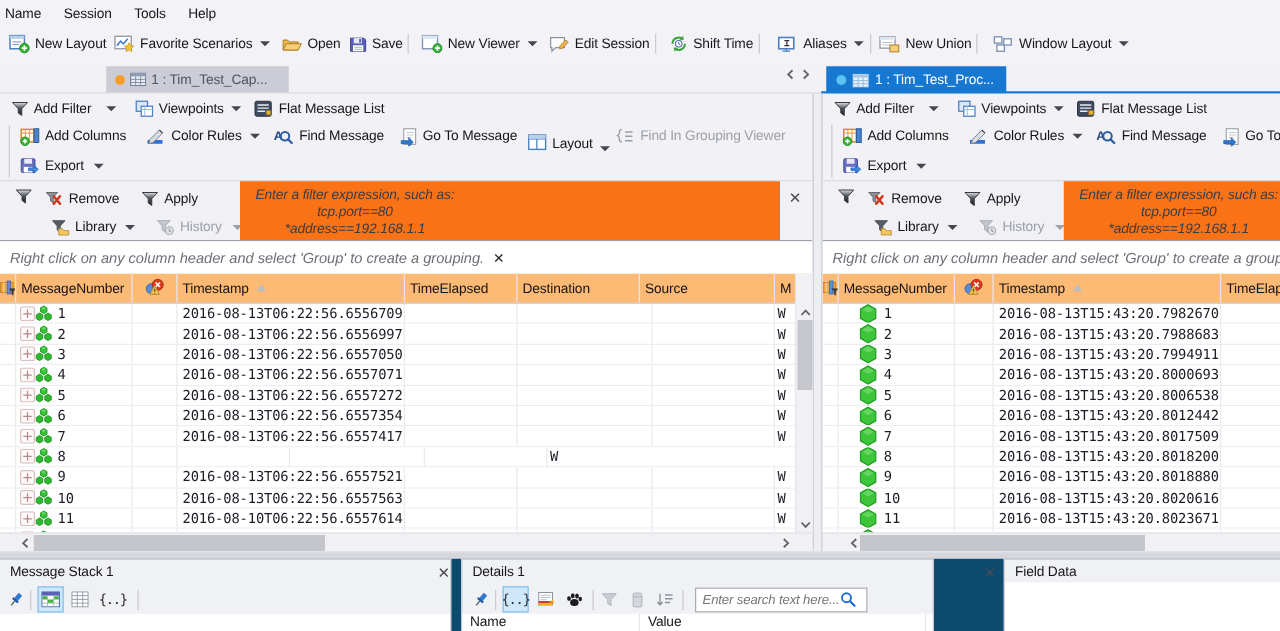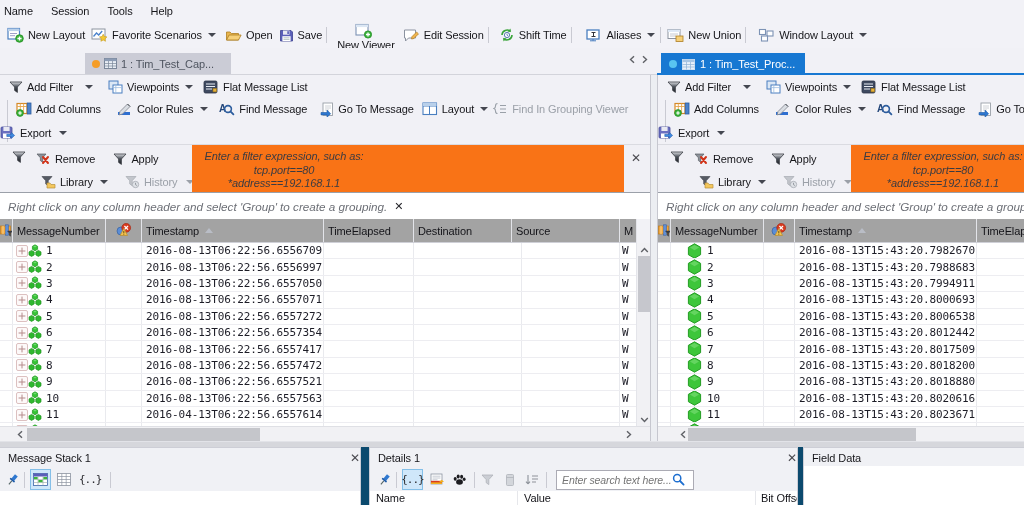--- a/index.html
+++ b/index.html
@@ -7,21 +7,21 @@
   body { font-family:"Liberation Sans", sans-serif; font-size:11px; letter-spacing:-0.1px; color:#1a1a1f; background:#f2f2f7; }
   .app { position:relative; width:1024px; height:505px; overflow:hidden; background:#f2f2f7; }
 
   
   .menubar { position:absolute; left:0; top:0; width:100%; height:22px; display:flex; align-items:center; background:#f2f2f7; }
   .menu-item { padding:0 14px 0 4px; height:22px; display:flex; align-items:center; color:#16161a; }
 
   
   .toolbar { position:absolute; left:0; top:22px; width:100%; height:26px; display:flex; align-items:center; background:#f2f2f7; }
   .tbtn { display:flex; align-items:center; height:24px; padding:0; color:#16161a; white-space:nowrap; }
-  .tm-ns{margin-left:7px;} .tm-fs{margin-left:6px;} .tm-op{margin-left:8px;} .tm-sv{margin-left:6px;} .tm-nv{margin-left:10px;flex-direction:column;} .tm-es{margin-left:8px;} .tm-st{margin-left:10px;} .tm-al{margin-left:14px;} .tm-nu{margin-left:6px;} .tm-wl{margin-left:12px;}
+  .tm-ns{margin-left:7px;} .tm-fs{margin-left:6px;} .tm-op{margin-left:8px;} .tm-sv{margin-left:6px;} .tm-nv{margin-left:10px;} .tm-es{margin-left:8px;} .tm-st{margin-left:10px;} .tm-al{margin-left:14px;} .tm-nu{margin-left:6px;} .tm-wl{margin-left:12px;}
   .tbtn .ic { margin-right:4px; }
   .caret { display:inline-block; width:0; height:0; border-left:4px solid transparent; border-right:4px solid transparent; border-top:4px solid #444750; margin-left:6px; margin-right:1px; }
   .tsep { width:1px; height:16px; background:#c9cad2; margin:0 0 0 4px; }
 
   
   .tabstrip { position:absolute; left:0; top:48px; width:100%; height:27px; }
   .tabstrip-left { position:absolute; left:0; top:0; width:657px; height:27px; background:#f1f1f6; border-bottom:1px solid #d3d4db; }
   .tabstrip-right { position:absolute; left:657px; top:0; right:0; height:27px; background:#f1f1f6; border-bottom:2px solid #1778d2; }
   .startpage { position:absolute; left:10px; top:6px; height:20px; display:flex; align-items:center; color:#16161a; white-space:nowrap;margin-top:20px; }
   .startpage .ic { margin-right:5px; }
@@ -49,43 +49,43 @@
   .tb-edge { position:absolute; left:7px; top:25px; width:1px; height:42px; background:#c9cad2; }
 
   
   .m-af   { margin-left:9px; }
   .m-vp   { margin-left:14px; }
   .m-fml  { margin-left:9px; }
   .m-ac   { margin-left:16px; }
   .m-cr   { margin-left:16px; }
   .m-fm   { margin-left:10px; }
   .m-gtm  { margin-left:13px; }
-  .m-lay  { margin-left:8px; }
+  .m-lay  { margin-left:8px;align-items:flex-end; }
   .m-figv { margin-left:4px; }
-  .m-exp  { margin-left:0; }
+  .m-exp  { margin-left:16px; }
 
   
   .filter-area { position:absolute; left:0; top:69px; width:100%; height:49px; background:#f0f0f5; border-top:1px solid #dadbe1; border-bottom:1px solid #9ba0a9; }
   .fa-funnel { position:absolute; left:12px; top:5px; }
   .fa-row1 { position:absolute; left:0; top:4px; height:20px; display:flex; align-items:center; }
   .fa-row2 { position:absolute; left:0; top:27px; height:20px; display:flex; align-items:center; }
   .filter-hint { position:absolute; top:0; height:47px; background:#f97316; overflow:hidden; }
   .pane-left  .filter-hint { left:192px; width:432px; }
   .pane-right .filter-hint { left:193px; width:600px; }
   .filter-hint-inner { margin:5px 0 0 4px; width:176px; text-align:center; font-style:italic; color:#3b3b42; font-size:11px; line-height:13.5px; white-space:nowrap; }
   .filter-close { position:absolute; left:629px; top:6px; width:14px; height:14px; color:#4a4a50; font-size:12px; line-height:14px; text-align:center; font-family:"DejaVu Sans", sans-serif; }
 
   
   .grouping-row { position:absolute; left:0; top:118px; width:100%; height:26px; background:#fff; display:flex; align-items:center; padding-left:8px; white-space:nowrap; }
   .grouping-text { font-style:italic; color:#6c6f76; font-size:11.7px; letter-spacing:0; }
   .grouping-close { margin-left:7px; color:#26262b; font-size:11px; font-family:"DejaVu Sans", sans-serif; }
 
   
   .grid { position:absolute; left:0; top:144px; width:100%; height:207px; background:#fff; }
-  .grid-header { position:absolute; left:0; top:0; width:100%; height:24px; background:#a3a3a3; border-bottom:1px solid #cfd0d7; display:flex; }
+  .grid-header { position:absolute; left:0; top:0; width:100%; height:24px; background:#fdba74; border-bottom:1px solid #cfd0d7; display:flex; }
   .gh-cell { flex:none; height:100%; border-right:1px solid #e3e4e9; display:flex; align-items:center; padding-left:4px; white-space:nowrap; overflow:hidden; color:#141419; }
   .grid-body { position:absolute; left:0; top:24px; width:100%; height:183px; overflow:hidden; }
   .grid-row { display:flex; height:16.4px; border-bottom:1px solid #ededf1; background:#fff; }
   .g-cell { flex:none; height:100%; border-right:1px solid #e9eaee; display:flex; align-items:center; white-space:nowrap; overflow:hidden; }
   .mono { font-family:"DejaVu Sans Mono", monospace; font-size:11px; color:#1c1c26; }
 
   .col-ind { width:13px; }
   .col-num { width:93px; }
   .col-med { width:36px; }
   .pane-right .col-med { width:31px; }
@@ -120,21 +120,21 @@
   .pane-left  .hs-corner { position:absolute; right:0; top:0; width:15px; height:15px; background:#f1f1f4; }
   .pane-right .hs-left { left:19px; } .pane-right .hs-thumb { left:30px; width:228px; }
 
   .chev { stroke:#5f6166; stroke-width:1.4; fill:none; }
 
   
   .dock-band { position:absolute; left:0; top:441px; width:100%; height:6px; background:#d6d7dc; border-top:1px solid #e2e3e8; }
   .docks { position:absolute; left:0; top:447px; width:100%; height:58px; background:#0c4a6e; }
   .dpanel { position:absolute; top:0; height:58px; background:#f0f1f5; border:1px solid #cdced6; border-bottom:none; }
   .dp-msgstack { left:0; width:361px; border-left:none; }
-  .dp-details  { left:369px; width:429px; }
+  .dp-details  { left:369px; width:378px; }
   .dp-fielddata{ left:803px; width:221px; border-right:none; }
   .dp-header { position:absolute; left:0; top:0; width:100%; height:20px; display:flex; align-items:center; padding-left:8px; color:#16161a; }
   .dp-close { position:absolute; top:4px; width:12px; height:12px; color:#4a4a50; font-size:12px; line-height:12px; text-align:center; font-family:"DejaVu Sans", sans-serif; }
   .dp-msgstack .dp-close { left:349px; }
   .dp-details  .dp-close { left:416px; }
   .dp-toolbar { position:absolute; left:0; top:20px; width:100%; height:23px; display:flex; align-items:center; }
   .dsep { width:1px; height:16px; background:#c9cad2; margin:0 5px; }
   .sel-box { display:flex; align-items:center; justify-content:center; width:21px; height:21px; background:#cfe7fa; border:1px solid #84bfe8; }
   .dp-content { position:absolute; left:0; top:43px; width:100%; height:15px; background:#fff; }
   .dp-fielddata .dp-content { top:18px; height:40px; }
@@ -784,21 +784,20 @@
                       <path d="M7 0.8 l2.6 1.5 v3 L7 6.8 4.4 5.3 v-3 Z" fill="#35c435"></path>
                       <path d="M3.6 6.4 l2.6 1.5 v3 L3.6 12.4 1 10.9 v-3 Z" fill="#2eb82e"></path>
                       <path d="M10.4 6.4 l2.6 1.5 v3 L10.4 12.4 7.8 10.9 v-3 Z" fill="#2eb82e"></path>
                     </g>
                     <path d="M7 1.6 l1.8 1 -1.8 1 -1.8 -1 Z" fill="#7fe07f" opacity="0.8"></path>
                   </svg>
                 </span>
                 <span class="mono num-txt">8</span>
               </div>
               <div class="g-cell col-med"></div>
-              <div class="g-cell col-ts mono">2016-08-13T06:22:56.6557472</div>
               <div class="g-cell col-te"></div>
               <div class="g-cell col-src"></div>
               <div class="g-cell col-dst"></div>
               <div class="g-cell col-m mono">W</div>
             </div>
             <div class="grid-row">
               <div class="g-cell col-ind"></div>
               <div class="g-cell col-num">
                 <span class="ic expand-box">
                   <svg width="12" height="12" viewBox="0 0 12 12">
@@ -868,21 +867,21 @@
                       <path d="M7 0.8 l2.6 1.5 v3 L7 6.8 4.4 5.3 v-3 Z" fill="#35c435"></path>
                       <path d="M3.6 6.4 l2.6 1.5 v3 L3.6 12.4 1 10.9 v-3 Z" fill="#2eb82e"></path>
                       <path d="M10.4 6.4 l2.6 1.5 v3 L10.4 12.4 7.8 10.9 v-3 Z" fill="#2eb82e"></path>
                     </g>
                     <path d="M7 1.6 l1.8 1 -1.8 1 -1.8 -1 Z" fill="#7fe07f" opacity="0.8"></path>
                   </svg>
                 </span>
                 <span class="mono num-txt">11</span>
               </div>
               <div class="g-cell col-med"></div>
-              <div class="g-cell col-ts mono">2016-04-13T06:22:56.6557614</div>
+              <div class="g-cell col-ts mono">2016-08-10T06:22:56.6557614</div>
               <div class="g-cell col-te"></div>
               <div class="g-cell col-src"></div>
               <div class="g-cell col-dst"></div>
               <div class="g-cell col-m mono">W</div>
             </div>
             <div class="grid-row">
               <div class="g-cell col-ind"></div>
               <div class="g-cell col-num">
                 <span class="ic expand-box">
                   <svg width="12" height="12" viewBox="0 0 12 12">

